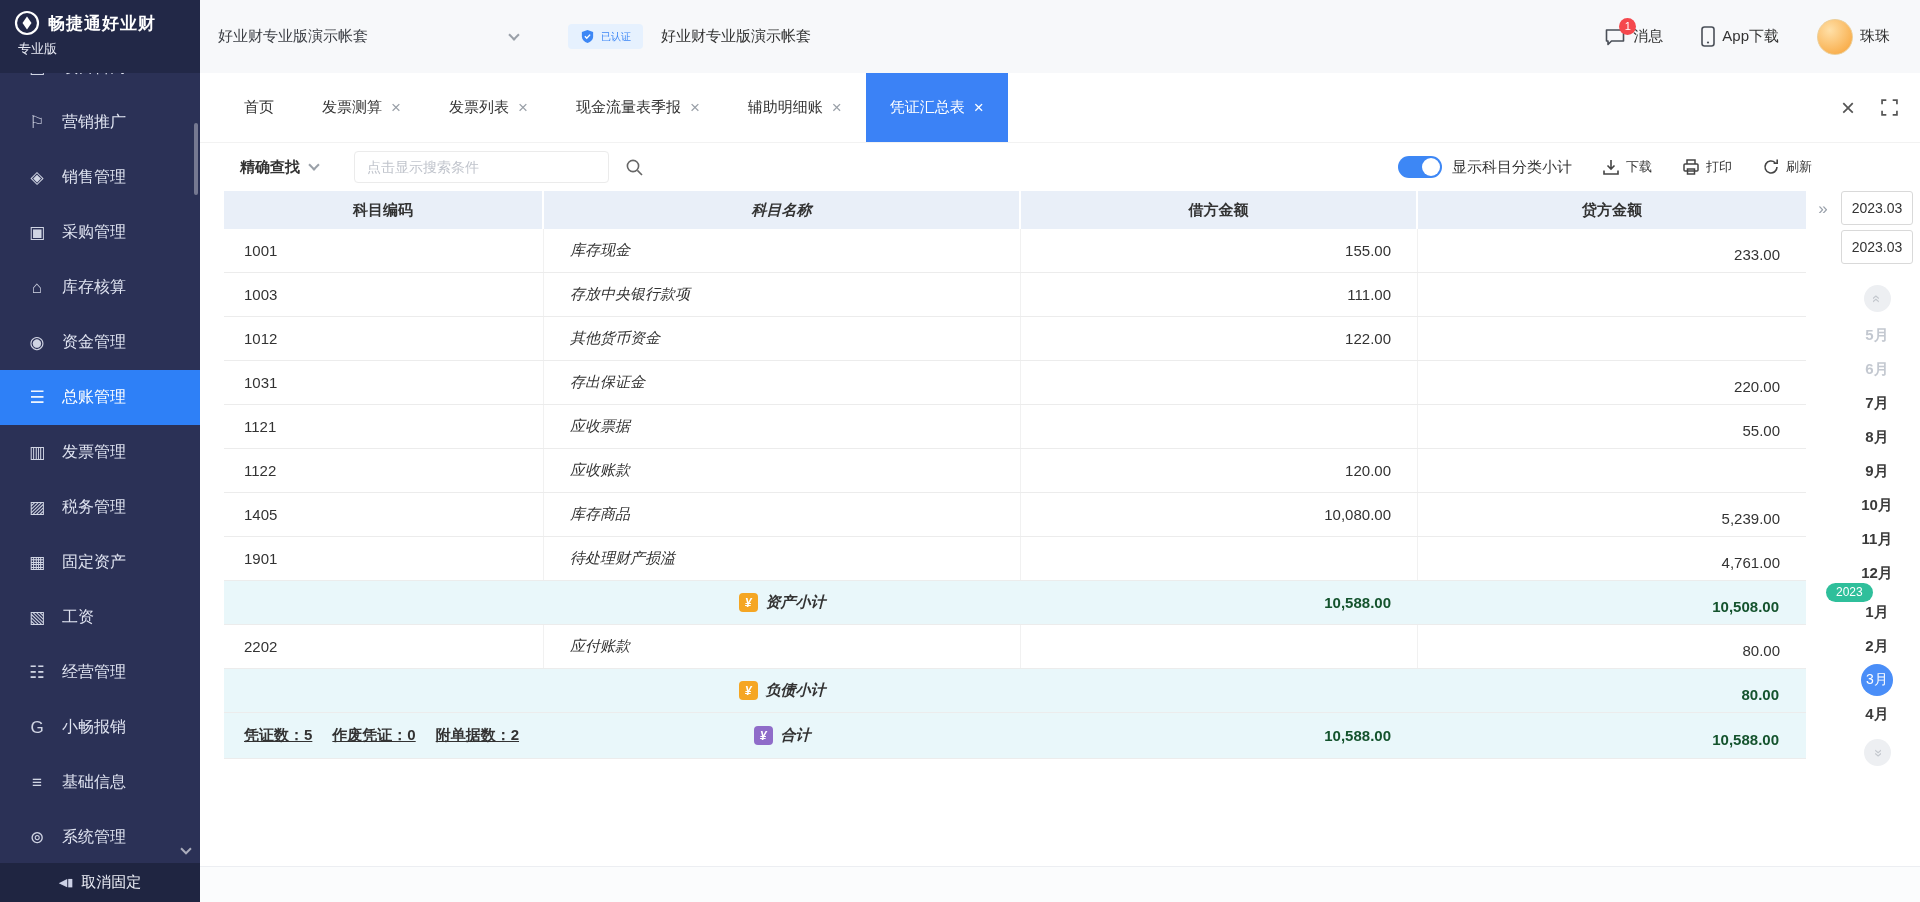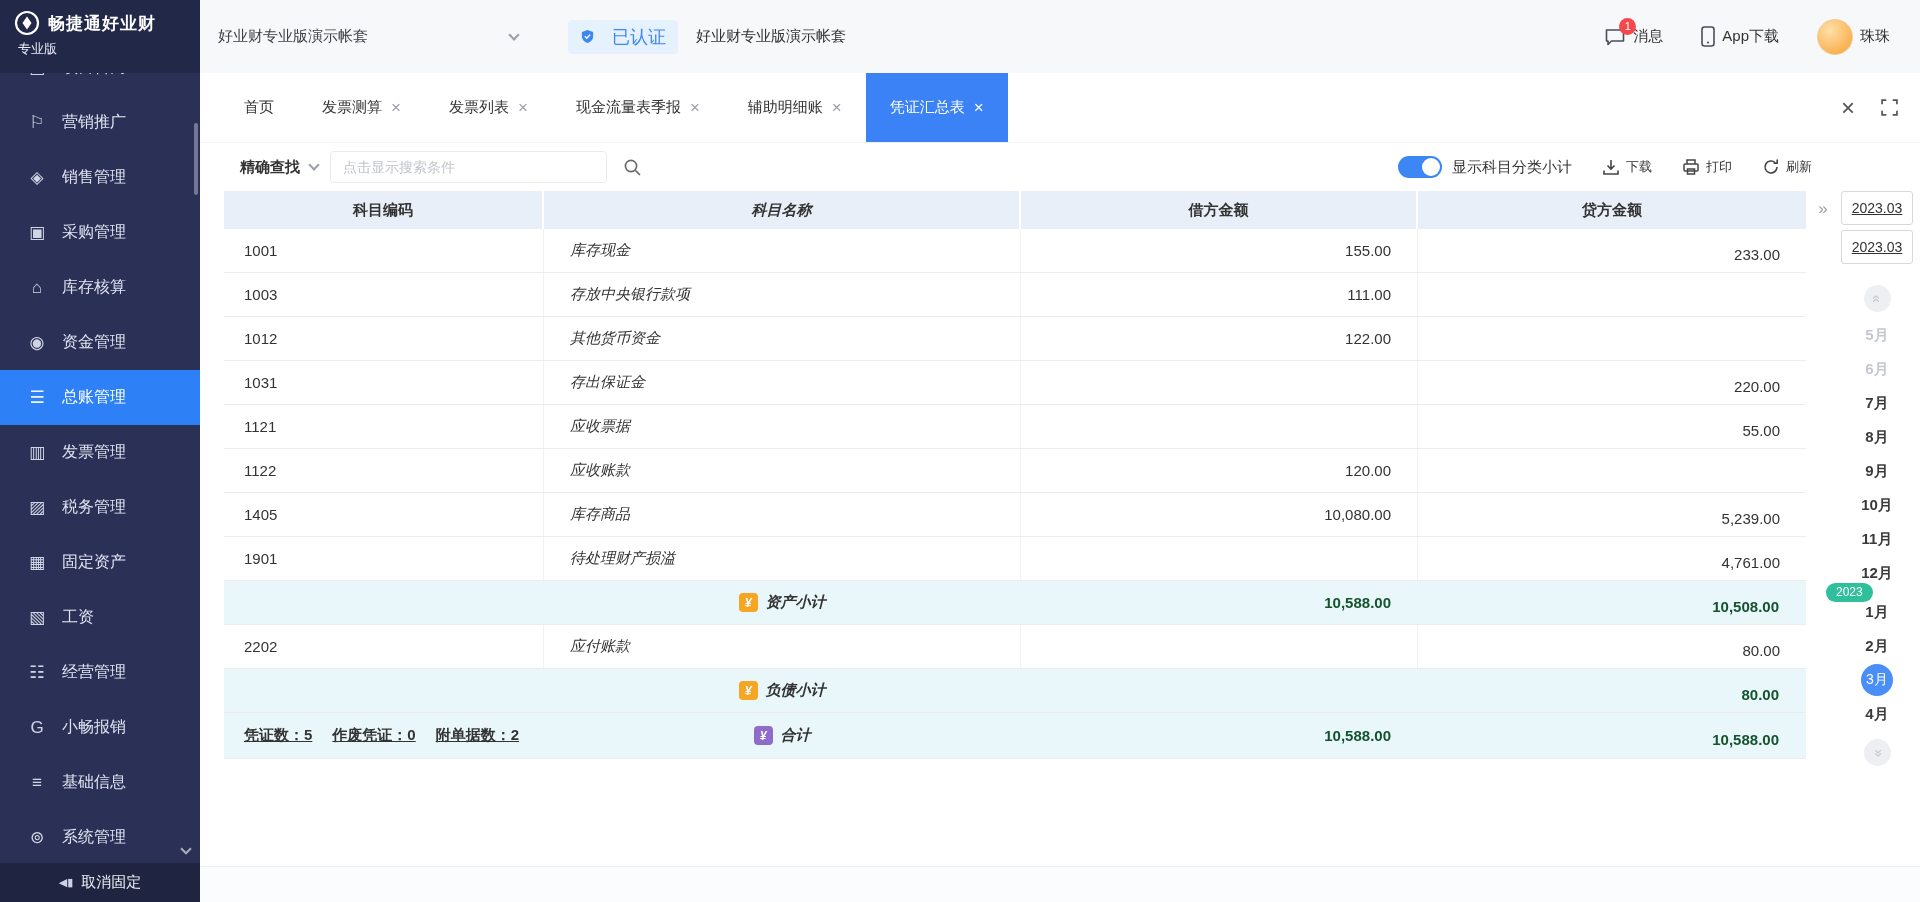--- a/index.html
+++ b/index.html
@@ -31,22 +31,22 @@
   
   .right { flex:1; min-width:0; display:flex; flex-direction:column; }
 
   
   .topbar { height:73px; flex:none; background:#f7f8fa; display:flex; align-items:center;
     padding:0 30px 0 18px; }
   .acct-select { width:300px; display:flex; align-items:center; justify-content:space-between;
     font-size:15px; color:#3c3f45; cursor:pointer; }
   .chev { width:8px; height:8px; border-right:2px solid #9aa0a8; border-bottom:2px solid #9aa0a8;
     transform:rotate(45deg); margin-top:-4px; }
-  .verified { margin-left:50px; display:flex; align-items:center; gap:17px; background:#e6f1fe;
-    color:#3d87f5; font-size:18px; padding:5px 12px; border-radius:4px; }
+  .verified { margin-left:50px; display:flex; align-items:center; gap:6px; background:#e6f1fe;
+    color:#3d87f5; font-size:10px; padding:5px 12px; border-radius:4px; }
   .acct-name { margin-left:18px; font-size:15px; color:#333; }
   .tb-spacer { flex:1; }
   .tb-group { display:flex; align-items:center; gap:7px; margin-left:38px; cursor:pointer;
     font-size:15px; color:#333; }
   .icon-wrap { position:relative; display:flex; align-items:center; }
   .red-badge { position:absolute; top:-9px; right:-10px; min-width:17px; height:17px;
     background:#f5484d; color:#fff; border-radius:9px; font-size:11px; display:flex;
     align-items:center; justify-content:center; padding:0 4px; }
   .avatar { width:36px; height:36px; border-radius:50%;
     background:radial-gradient(circle at 35% 30%, #ffe0a8, #f7a032); border:1px solid #eccf9a; }
@@ -61,21 +61,21 @@
   .tab.active .tab-close { color:#fff; }
   .tabbar-right { position:absolute; right:22px; top:0; height:100%; display:flex;
     align-items:center; gap:26px; }
   .win-close { font-size:24px; color:#555; cursor:pointer; line-height:1; }
 
   
   .content { flex:1; background:#fff; display:flex; flex-direction:column; min-height:0; }
   .toolbar { height:48px; flex:none; display:flex; align-items:center; padding:0 108px 0 40px; }
   .search-mode { display:flex; align-items:center; gap:10px; font-size:15px; font-weight:bold;
     color:#333; cursor:pointer;justify-content:center; }
-  .search-input { margin-left:12px; width:277px; height:32px; border:1px solid #ebebeb;
+  .search-input { margin-left:36px; width:255px; height:32px; border:1px solid #ebebeb;
     border-radius:4px; padding:0 12px; font-size:14px; color:#333;
     font-family:"Liberation Sans","DejaVu Sans",sans-serif; outline:none; }
   .search-input::placeholder { color:#c0c4cc; }
   .search-icon { margin-left:16px; cursor:pointer; display:flex; }
   .tb-right { margin-left:auto; display:flex; align-items:center; }
   .toggle { width:44px; height:22px; border-radius:11px; background:#3d87f5; position:relative;
     cursor:pointer; flex:none; }
   .toggle::after { content:""; position:absolute; right:2px; top:2px; width:18px; height:18px;
     border-radius:50%; background:#fff; }
   .toggle-label { margin-left:10px; font-size:15px; color:#333; }
@@ -110,21 +110,21 @@
     display:flex; align-items:center; justify-content:center; flex:none; }
   .coin.orange { background:#f5a623; }
   .coin.purple { background:#8f6cc9; }
 
   
   .collapse-gap { width:34px; flex:none; display:flex; justify-content:center; }
   .collapse-icon { margin-top:8px; color:#99a0aa; font-size:17px; cursor:pointer; }
   .month-panel { width:74px; flex:none; display:flex; flex-direction:column; align-items:center; }
   .mp-box { width:72px; height:34px; border:1px solid #d9d9d9; border-radius:3px; display:flex;
     align-items:center; justify-content:center; font-size:14px; color:#333; margin-bottom:5px;
-    cursor:pointer; background:#fff;text-decoration:underline; }
+    cursor:pointer; background:#fff; }
   .mp-circle { width:27px; height:27px; border-radius:50%; background:#edeff2; color:#c2c6cc;
     display:flex; align-items:center; justify-content:center; cursor:pointer; font-size:14px;
     flex:none; }
   .mp-circle.up { margin:16px 0 6px; }
   .mp-circle.down { margin-top:8px; }
   .rot-up { display:inline-block; transform:rotate(90deg); }
   .rot-down { display:inline-block; transform:rotate(-90deg); }
   .month-list { width:100%; display:flex; flex-direction:column; align-items:center; }
   .mp-month { height:34px; width:100%; display:flex; align-items:center; justify-content:center;
     font-size:15px; font-weight:bold; color:#3a3a3a; cursor:pointer; }

